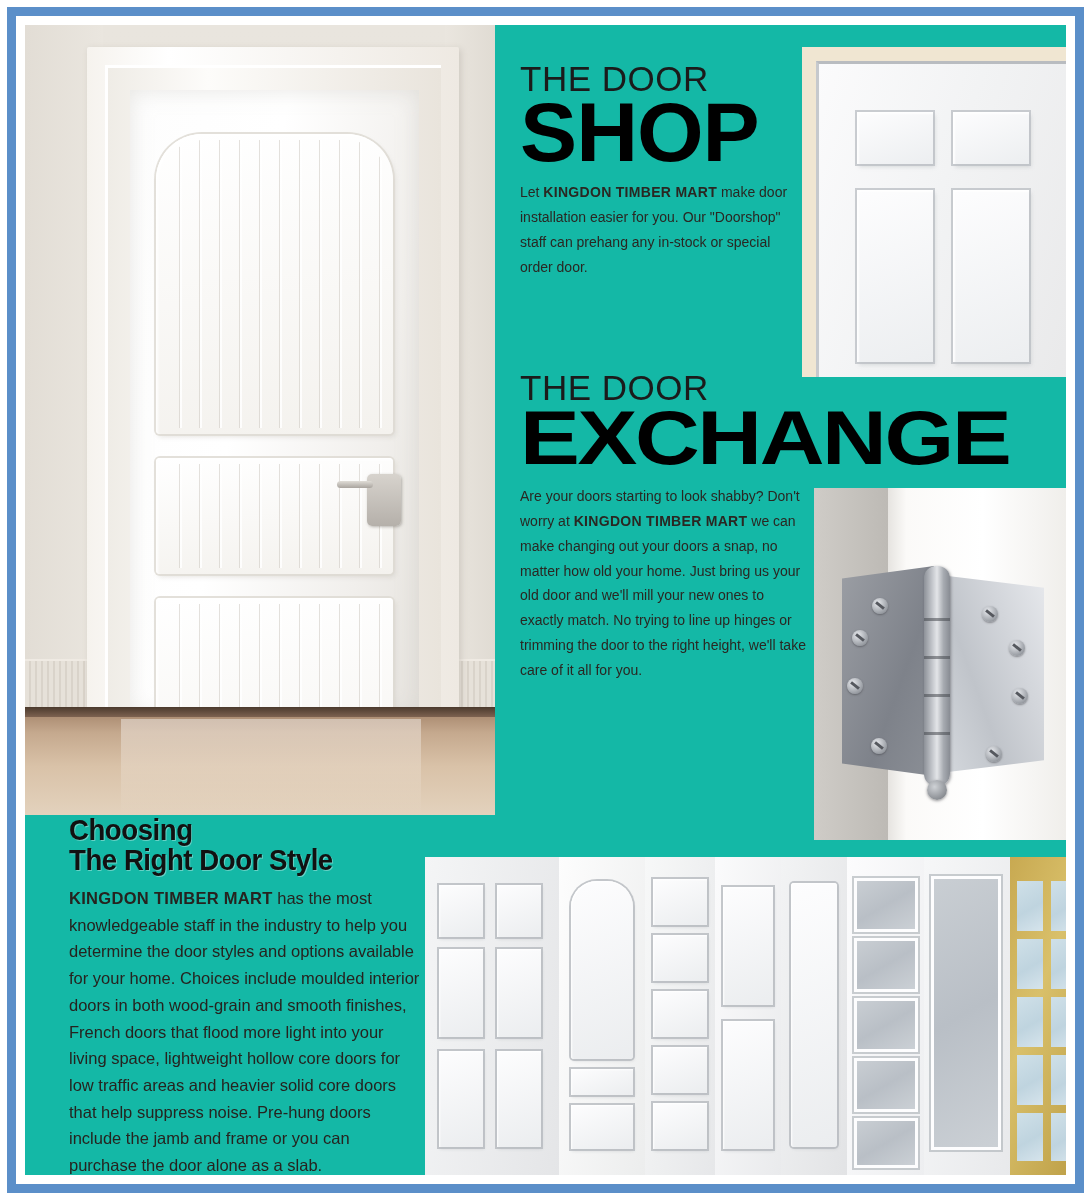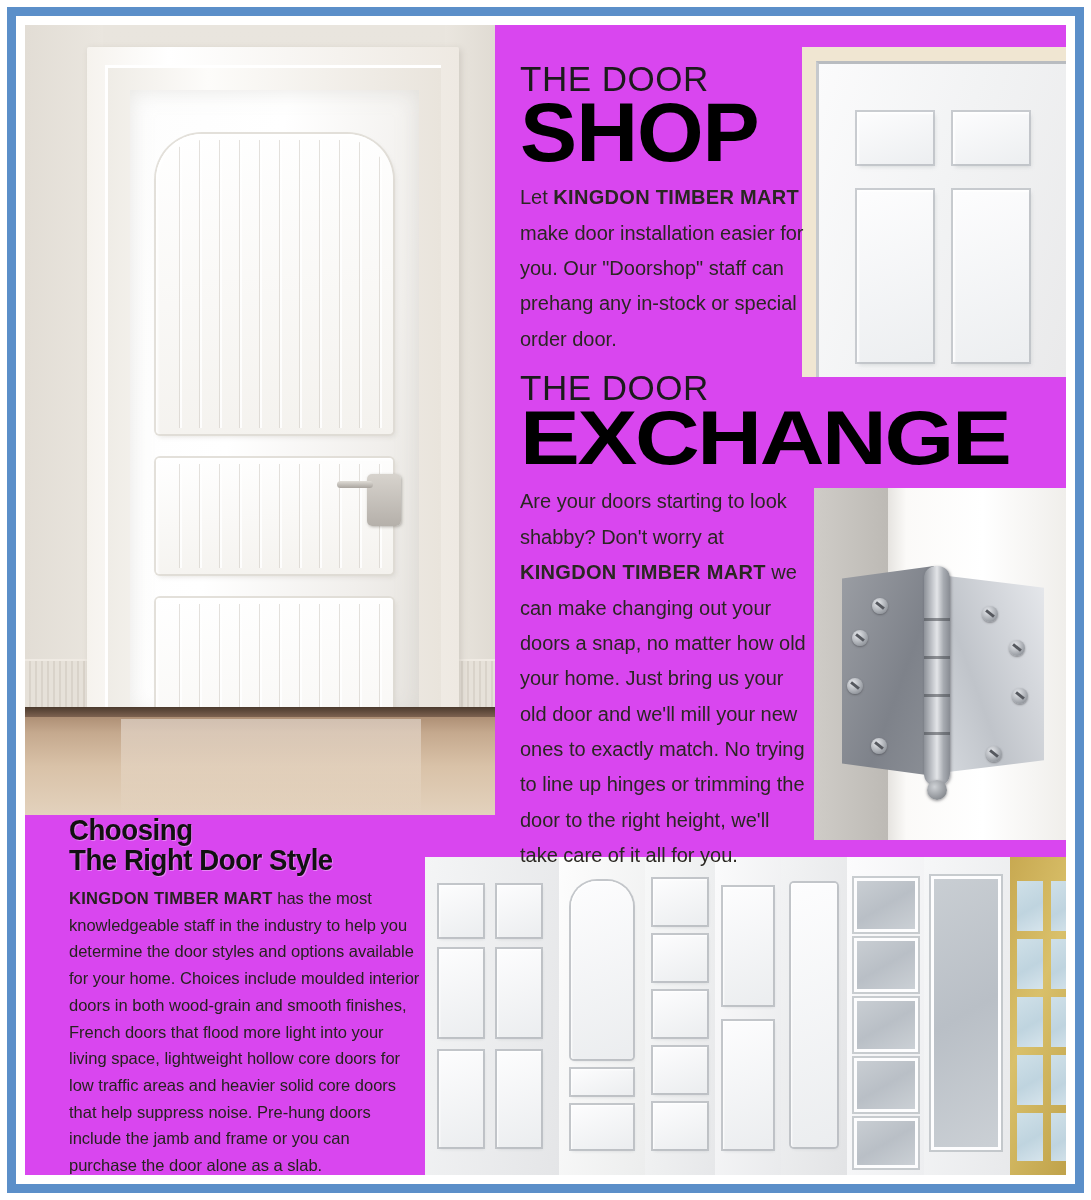--- a/index.html
+++ b/index.html
@@ -22,21 +22,21 @@
     border: 9px solid #5b8fc9;
     background: #ffffff;
   }
   .white-gap {
     position: absolute; inset: 0;
     border: 9px solid #ffffff;
     background: #ece3d3;
   }
   .canvas {
     position: absolute; inset: 0;
-    background: #d946ef;
+    background: #14b8a6;
     overflow: hidden;
   }
 
   
   .door-photo {
     position: absolute;
     left: 0px; top: 0px;
     width: 470px; height: 790px;
     background:
       linear-gradient(180deg,#e9e5de 0%,#e7e2da 62%,#ded8cf 62.5%,#d8d2c8 63%);
@@ -235,21 +235,21 @@
   .bighead {
     font-family:"Liberation Sans", sans-serif;
     font-weight:700; color:#000;
     line-height:.86; letter-spacing:-1px;
   }
   .head-shop     { font-size:84px; transform:scaleX(1.02); transform-origin:left; }
   .head-exchange { font-size:76px; transform:scaleX(1.18); transform-origin:left; letter-spacing:-2px; }
 
   .body-txt {
     font-family:"Liberation Sans", sans-serif;
-    font-size:20px; line-height:1.77; color:#2a2722;
+    font-size:14px; line-height:1.77; color:#2a2722;
   }
   .body-txt b { font-weight:700; letter-spacing:.3px; }
 
   .exch-block { position:absolute; left:495px; top:345px; width:380px; }
   .exch-body  { width:288px; margin-top:14px; }
 
   .choose-block {
     position:absolute; left:44px; top:790px; width:352px;
   }
   .choose-head {

